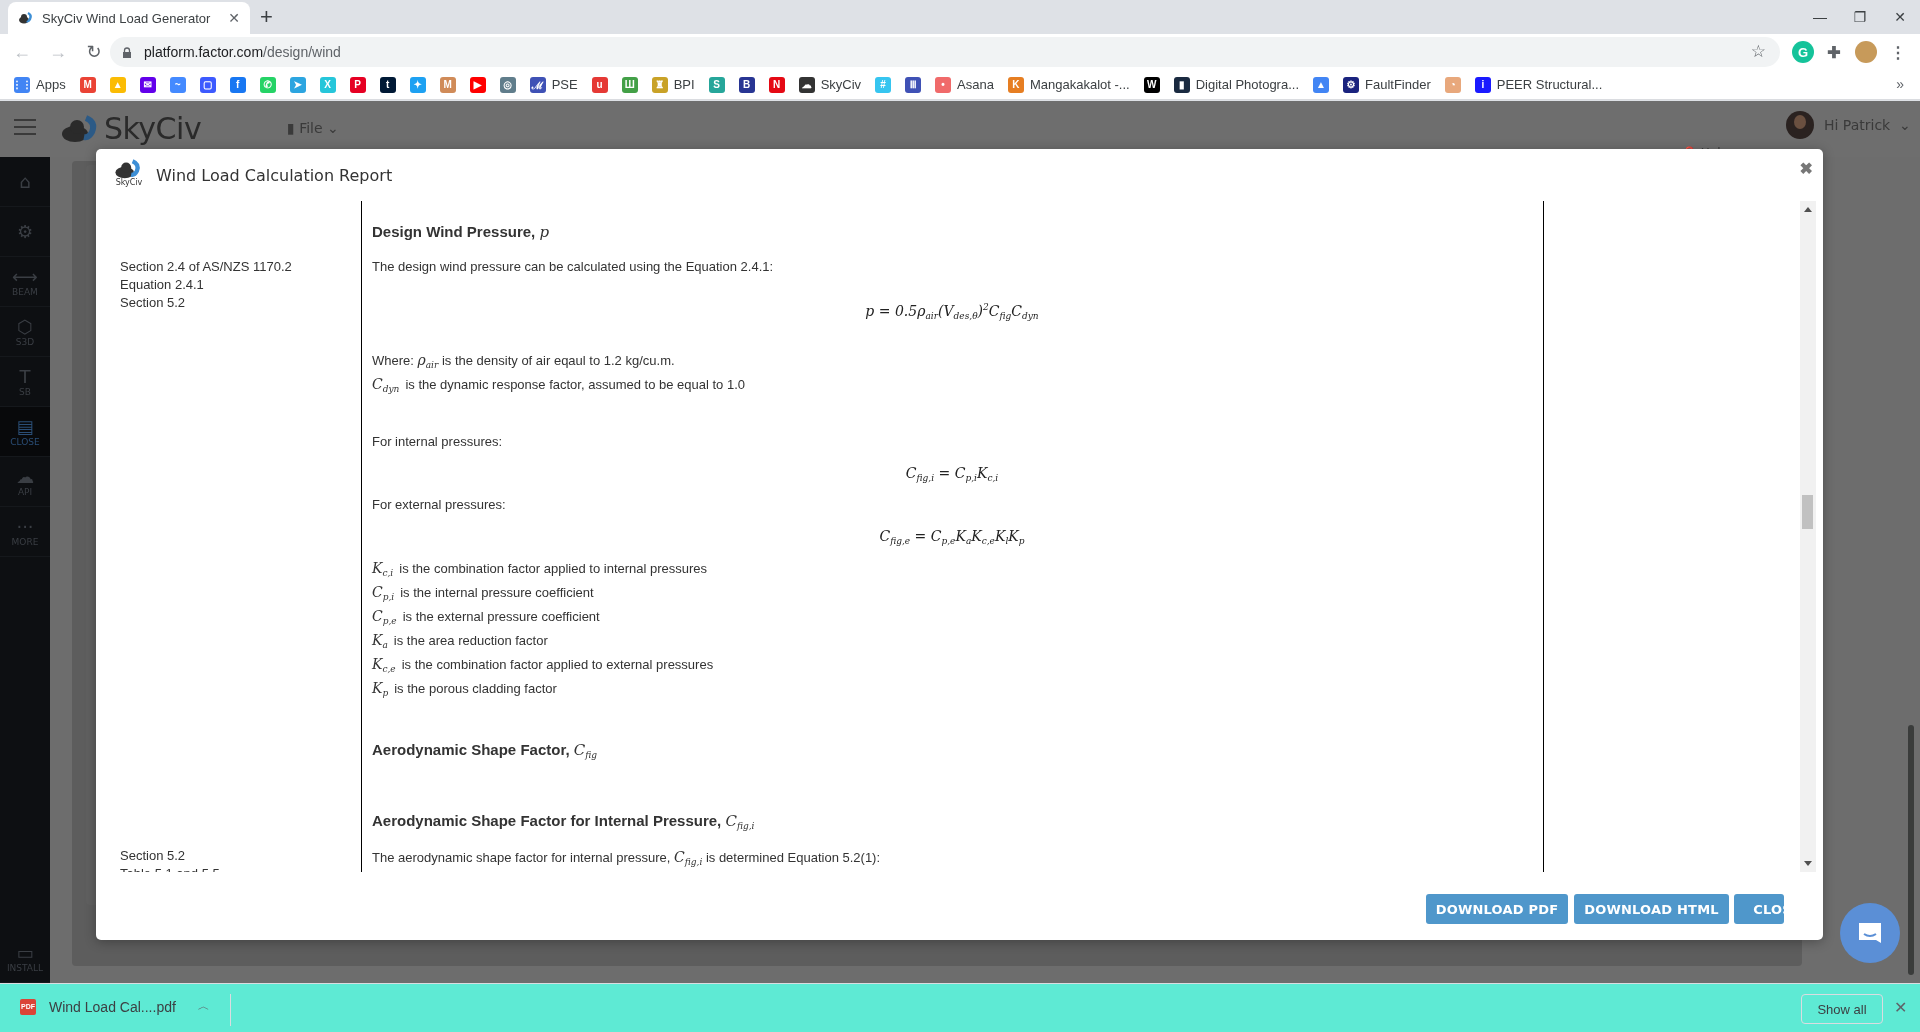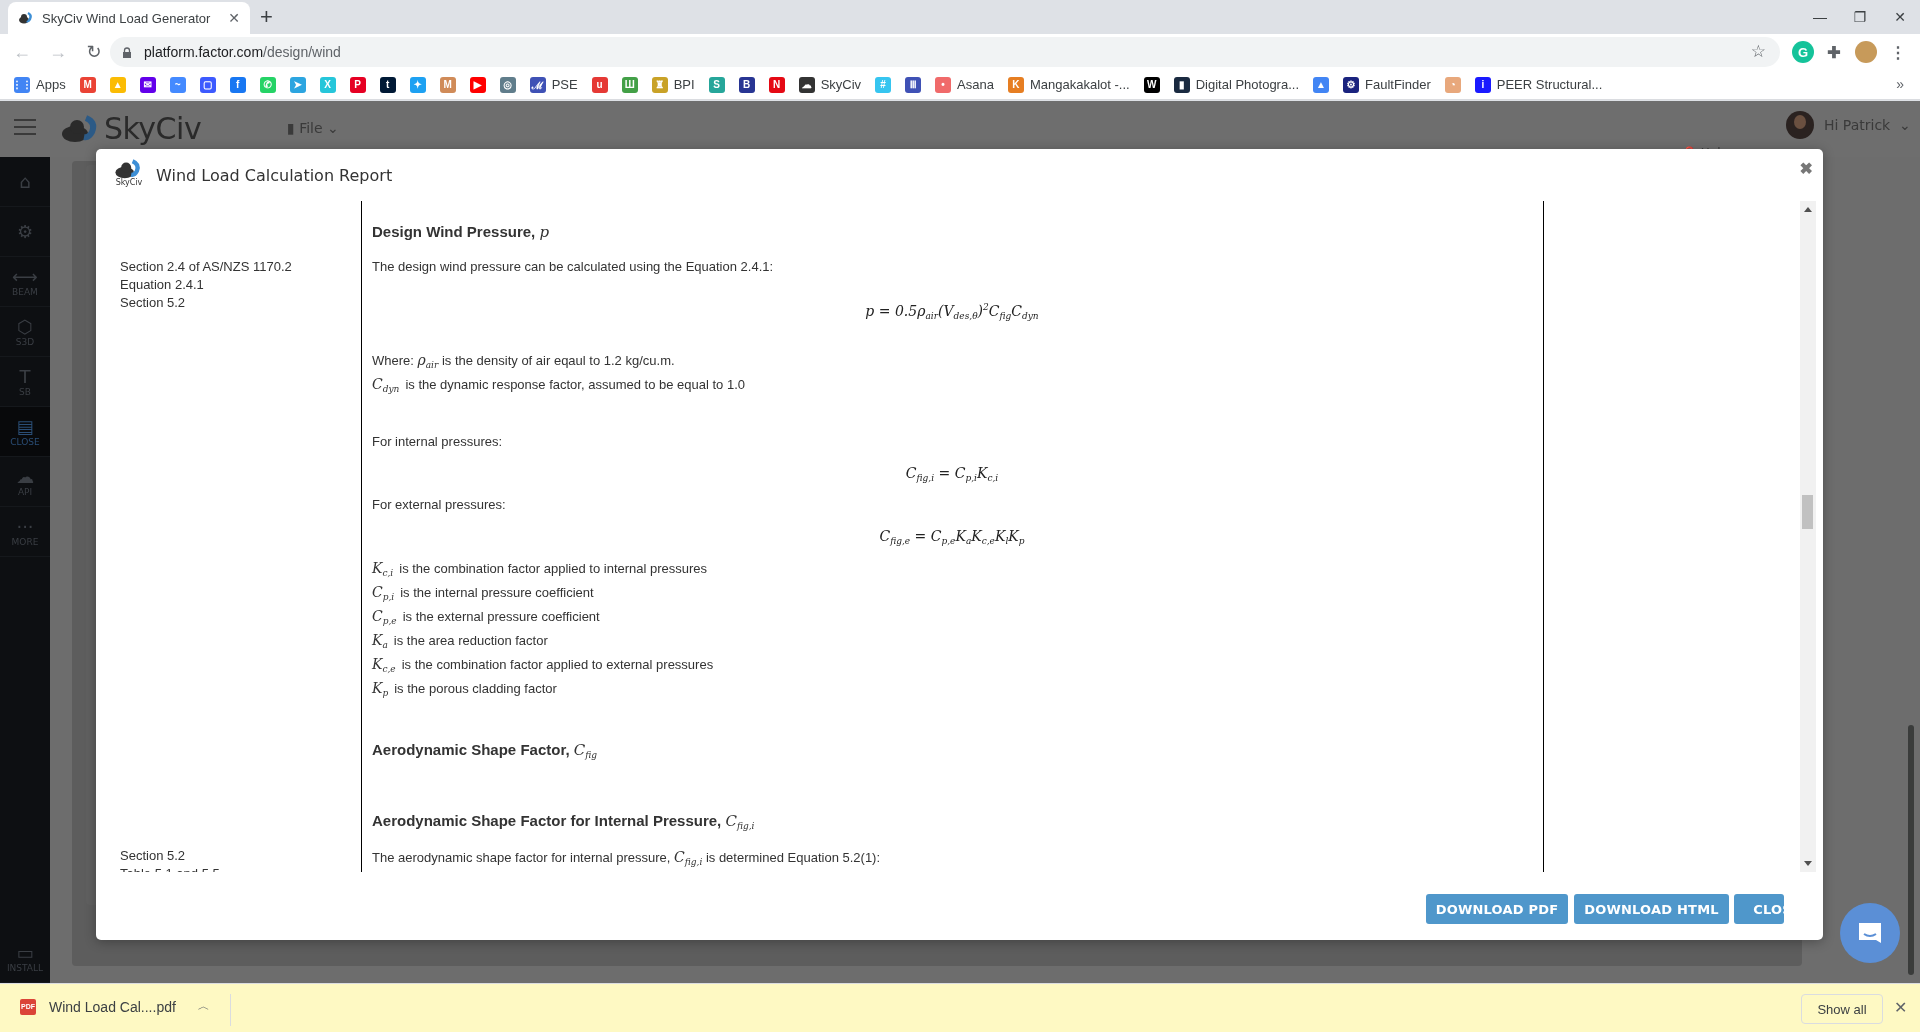--- a/index.html
+++ b/index.html
@@ -78,21 +78,21 @@
 .eq { position: absolute; left: 266px; width: 1160px; text-align: center; font-family: "DejaVu Serif", serif; font-style: italic; font-size: 14px; color: #222; }
 sub { font-size: 9px; vertical-align: -3px; }
 sup { font-size: 9px; vertical-align: 6px; }
 .line { line-height: 19px; white-space: nowrap; }
 .line .sym { font-family: "DejaVu Serif", serif; font-style: italic; font-size: 14px; margin-right: 6px; }
 .btn { position: absolute; top: 745px; height: 30px; background: #4f97cb; color: #fff; border-radius: 3px; font-size: 13px; font-weight: bold; font-family: "DejaVu Sans", sans-serif; display: flex; align-items: center; justify-content: center; letter-spacing: 0.2px; }
 
 .chat-bubble { position: absolute; left: 1840px; top: 903px; width: 60px; height: 60px; border-radius: 50%; background: #5b8fd6; display: flex; align-items: center; justify-content: center; }
 
 
-.dlbar { position: absolute; left: 0; top: 983px; width: 1920px; height: 49px; background: #fef9c3; border-top: 1px solid #dadce0; }
+.dlbar { position: absolute; left: 0; top: 983px; width: 1920px; height: 49px; background: #5eead4; border-top: 1px solid #dadce0; }
 .dl-item { position: absolute; left: 20px; top: 14px; display: flex; align-items: center; font-size: 14px; color: #3c4043; }
 .dl-item .pdf { width: 16px; height: 16px; background: #db4437; border-radius: 2px; color: #fff; font-size: 7px; font-weight: bold; display: flex; align-items: center; justify-content: center; margin-right: 13px; }
 .dl-item .car { margin-left: 22px; font-size: 12px; color: #5f6368; }
 .dl-sep { position: absolute; left: 230px; top: 10px; width: 1px; height: 32px; background: #dadce0; }
 .showall { position: absolute; left: 1801px; top: 10px; width: 82px; height: 30px; border: 1px solid #dadce0; border-radius: 4px; font-size: 13px; color: #3c4043; display: flex; align-items: center; justify-content: center; }
 .dl-close { position: absolute; left: 1894px; top: 14px; font-size: 16px; color: #5f6368; }
 </style>
 </head>
 <body>
 

